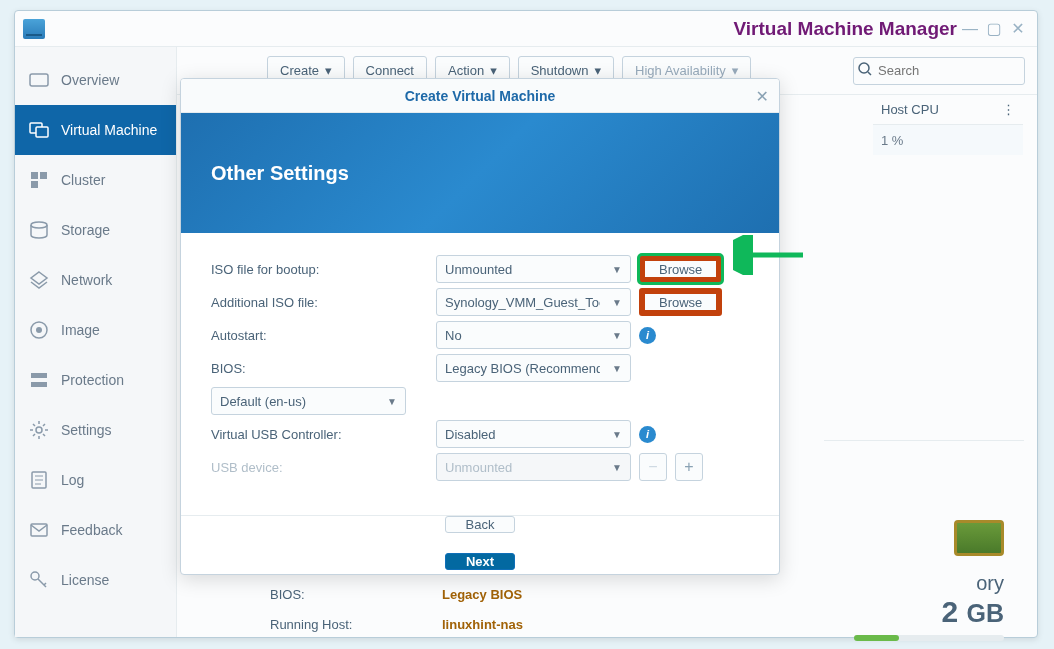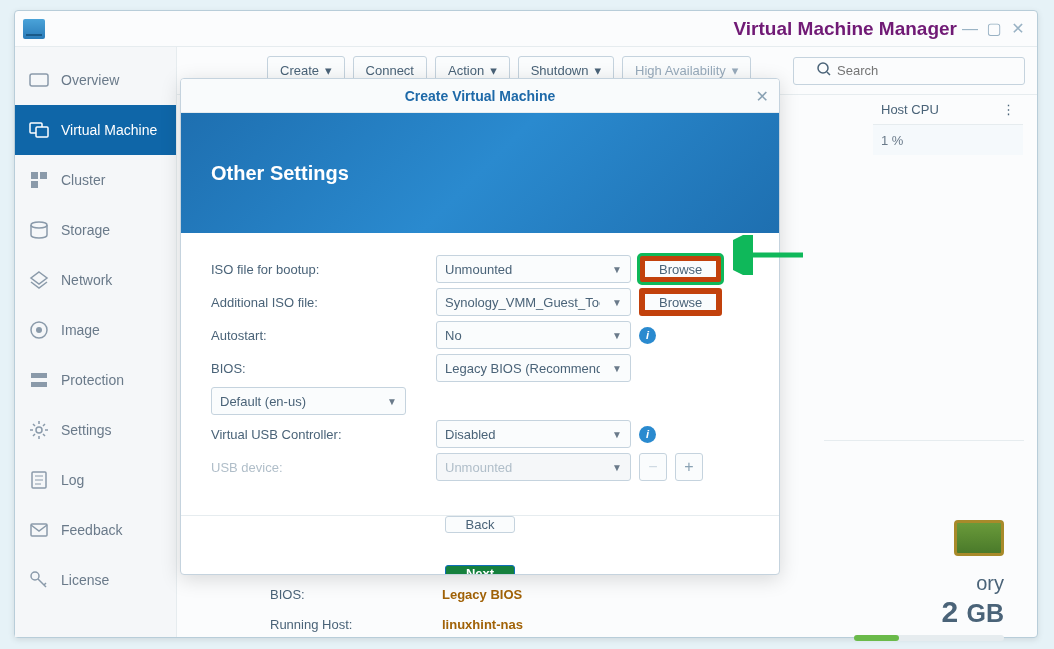--- a/index.html
+++ b/index.html
@@ -17,21 +17,21 @@
 
 .sidebar { width: 162px; background: #f5f7f9; border-right: 1px solid #e6ecef; padding-top: 8px; }
 .sidebar-item { display: flex; align-items: center; padding: 0 14px; height: 50px; color: #6a7a8a; font-size: 14px; cursor: pointer; gap: 12px; }
 .sidebar-item.active { background: #0f66a8; color: #fff; }
 .sidebar-ico { width: 20px; height: 20px; display:flex; align-items:center; justify-content:center; }
 
 .main { flex: 1; display: flex; flex-direction: column; }
 .toolbar { height: 48px; display: flex; align-items: center; padding: 0 12px 0 90px; gap: 8px; border-bottom: 1px solid #e6ecef; }
 .tbtn { height: 30px; border: 1px solid #c5d3de; background: #fafcfd; border-radius: 3px; padding: 0 12px; font-size: 13px; color: #4a6378; display:flex; align-items:center; gap:6px; cursor:pointer;}
 .tbtn.ghost { color:#97aabb; }
-.searchwrap { margin-left: auto; width: 232px; height: 28px; border: 1px solid #c5d3de; border-radius: 3px; display:flex; align-items:center; padding:0 23px; gap:6px; }
+.searchwrap { margin-left: auto; width: 172px; height: 28px; border: 1px solid #c5d3de; border-radius: 3px; display:flex; align-items:center; padding:0 4px; gap:6px; }
 .searchwrap input { border:none; outline:none; flex:1; font-size:13px; color:#4a6378; background:transparent;}
 
 .content { flex:1; position:relative; padding: 10px 12px; }
 .col-head { position:absolute; right: 14px; top: 0; width: 150px; height: 30px; display:flex; align-items:center; font-size:13px; color:#4a6378; border-bottom:1px solid #e6ecef; justify-content:space-between; padding:0 8px;}
 .col-val { position:absolute; right: 14px; top: 30px; width: 150px; height: 30px; display:flex; align-items:center; font-size:13px; color:#6a7a8a; padding:0 8px; background:#f5f9fc;}
 
 .bg-details { position:absolute; left: 270px; top: 580px; font-size:13px; color:#6a7a8a; line-height:30px;}
 .bg-details .lbl { display:inline-block; width:172px; color:#4a6378;}
 .bg-details .val { font-weight:700; color:#a16207;}
 .meter-chip { width:50px; height:36px; background:linear-gradient(#6a9a3a,#4a7a2a); border:3px solid #a88a2a; border-radius:4px; margin-bottom:10px;}
@@ -51,21 +51,21 @@
 .select.disabled { color:#b0bec9; background:#f5f7f9;}
 .select .chev { margin-left:auto; color:#6a7a8a; font-size:10px;}
 .btn-browse { height:28px; border:6px solid #c2410c; background:#fafcfd; border-radius:3px; padding:0 14px; font-size:13px; color:#4a6378; margin-left:8px; cursor:pointer;}
 .btn-browse.highlight { outline:3px solid #0fb85a; outline-offset:-1px;}
 .info-ico { width:17px; height:17px; border-radius:50%; background:#2a8acf; color:#fff; font-size:11px; font-weight:700; display:flex; align-items:center; justify-content:center; margin-left:8px; font-style:italic;}
 .sq-btn { width:28px; height:28px; border:1px solid #c5d3de; background:#fafcfd; border-radius:3px; margin-left:8px; display:flex; align-items:center; justify-content:center; color:#8aa2b4; font-size:16px; cursor:pointer;}
 .sq-btn.disabled{ color:#cdd9e2;}
 
 .modal-foot { height:56px; border-top:1px solid #e6ecef; display:flex; align-items:center; padding:0 24px; gap:10px;flex-direction:column;}
 .mbtn { height:30px; border:1px solid #c5d3de; background:#fafcfd; border-radius:3px; padding:0 20px; font-size:13px; color:#4a6378; cursor:pointer;}
-.mbtn.primary { background:#15803d; border-color:#0f6fb8; color:#fff; font-weight:600;margin-top:12px;}
+.mbtn.primary { background:#0369a1; border-color:#0f6fb8; color:#fff; font-weight:600;}
 .mbtn.back { }
 .spacer{flex:1;}
 
 .arrow-annot { position:absolute; left:733px; top:235px; width:75px; height:40px; pointer-events:none;}
 </style>
 </head>
 <body>
 
 <div class="window">
   <div class="titlebar">

